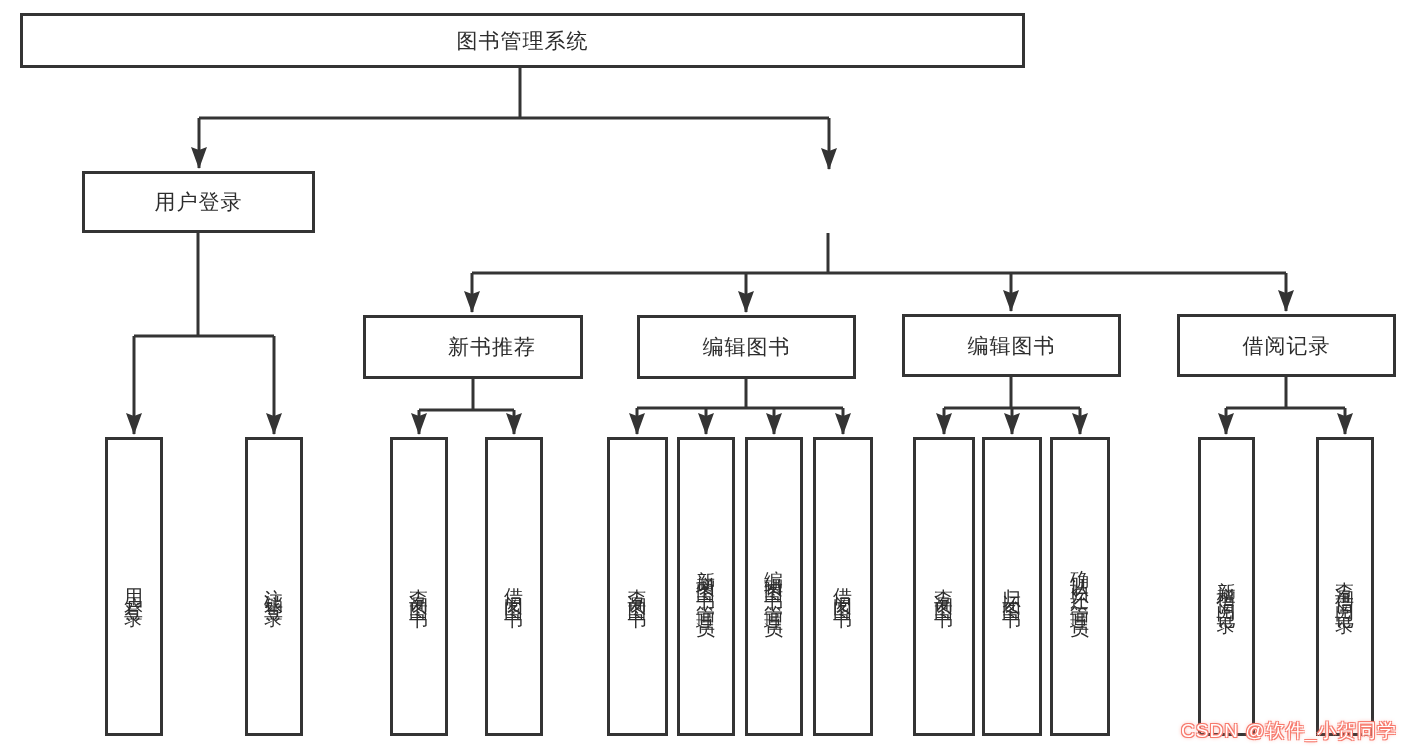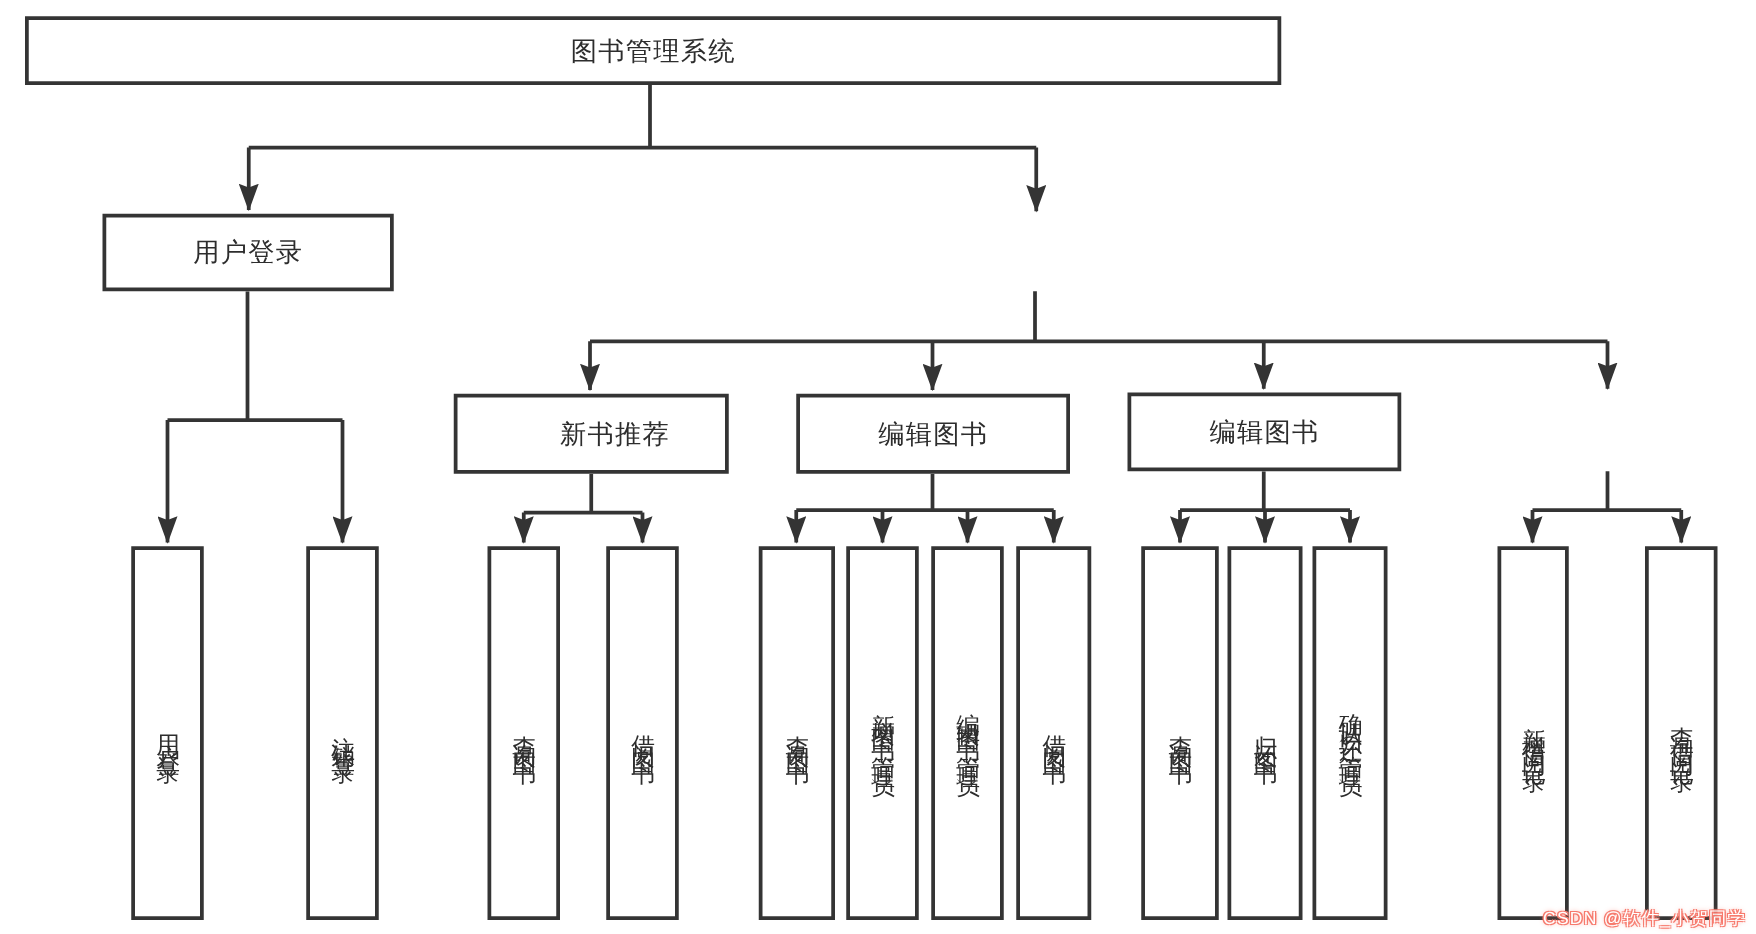--- a/index.html
+++ b/index.html
@@ -62,21 +62,21 @@
   .lf-8  { left: 913px;  width: 62px; }
   .lf-9  { left: 982px;  width: 60px; }
   .lf-10 { left: 1050px; width: 60px; }
   .lf-11 { left: 1198px; width: 57px; }
   .lf-12 { left: 1316px; width: 58px; }
 
   .watermark {
     position: absolute;
     right: 8px;
     bottom: 3px;
-    font-size: 14px;
+    font-size: 19px;
     letter-spacing: 1px;
     color: #ffffff;
     text-shadow:
       -1px -1px 0 #f77a6d, 1px -1px 0 #f77a6d,
       -1px  1px 0 #f77a6d, 1px  1px 0 #f77a6d,
        0 0 4px #f77a6d;
     z-index: 5;
     white-space: nowrap;
     margin-top: 36px;
   }
@@ -148,20 +148,21 @@
     </g>
   </svg>
 
   <div class="node n-root">图书管理系统</div>
 
   <div class="node n-login">用户登录</div>
 
   <div class="node n-l3-0">新书推荐</div>
   <div class="node n-l3-1">编辑图书</div>
   <div class="node n-l3-2">编辑图书</div>
+  <div class="node n-l3-3">借阅记录</div>
 
   <div class="node leaf lf-0">用户登录</div>
   <div class="node leaf lf-1">注销登录</div>
 
   <div class="node leaf lf-2">查询图书</div>
   <div class="node leaf lf-3">借阅图书</div>
 
   <div class="node leaf lf-4">查询图书</div>
   <div class="node leaf lf-5">新增图书（管理员）</div>
   <div class="node leaf lf-6">编辑图书（管理员）</div>

